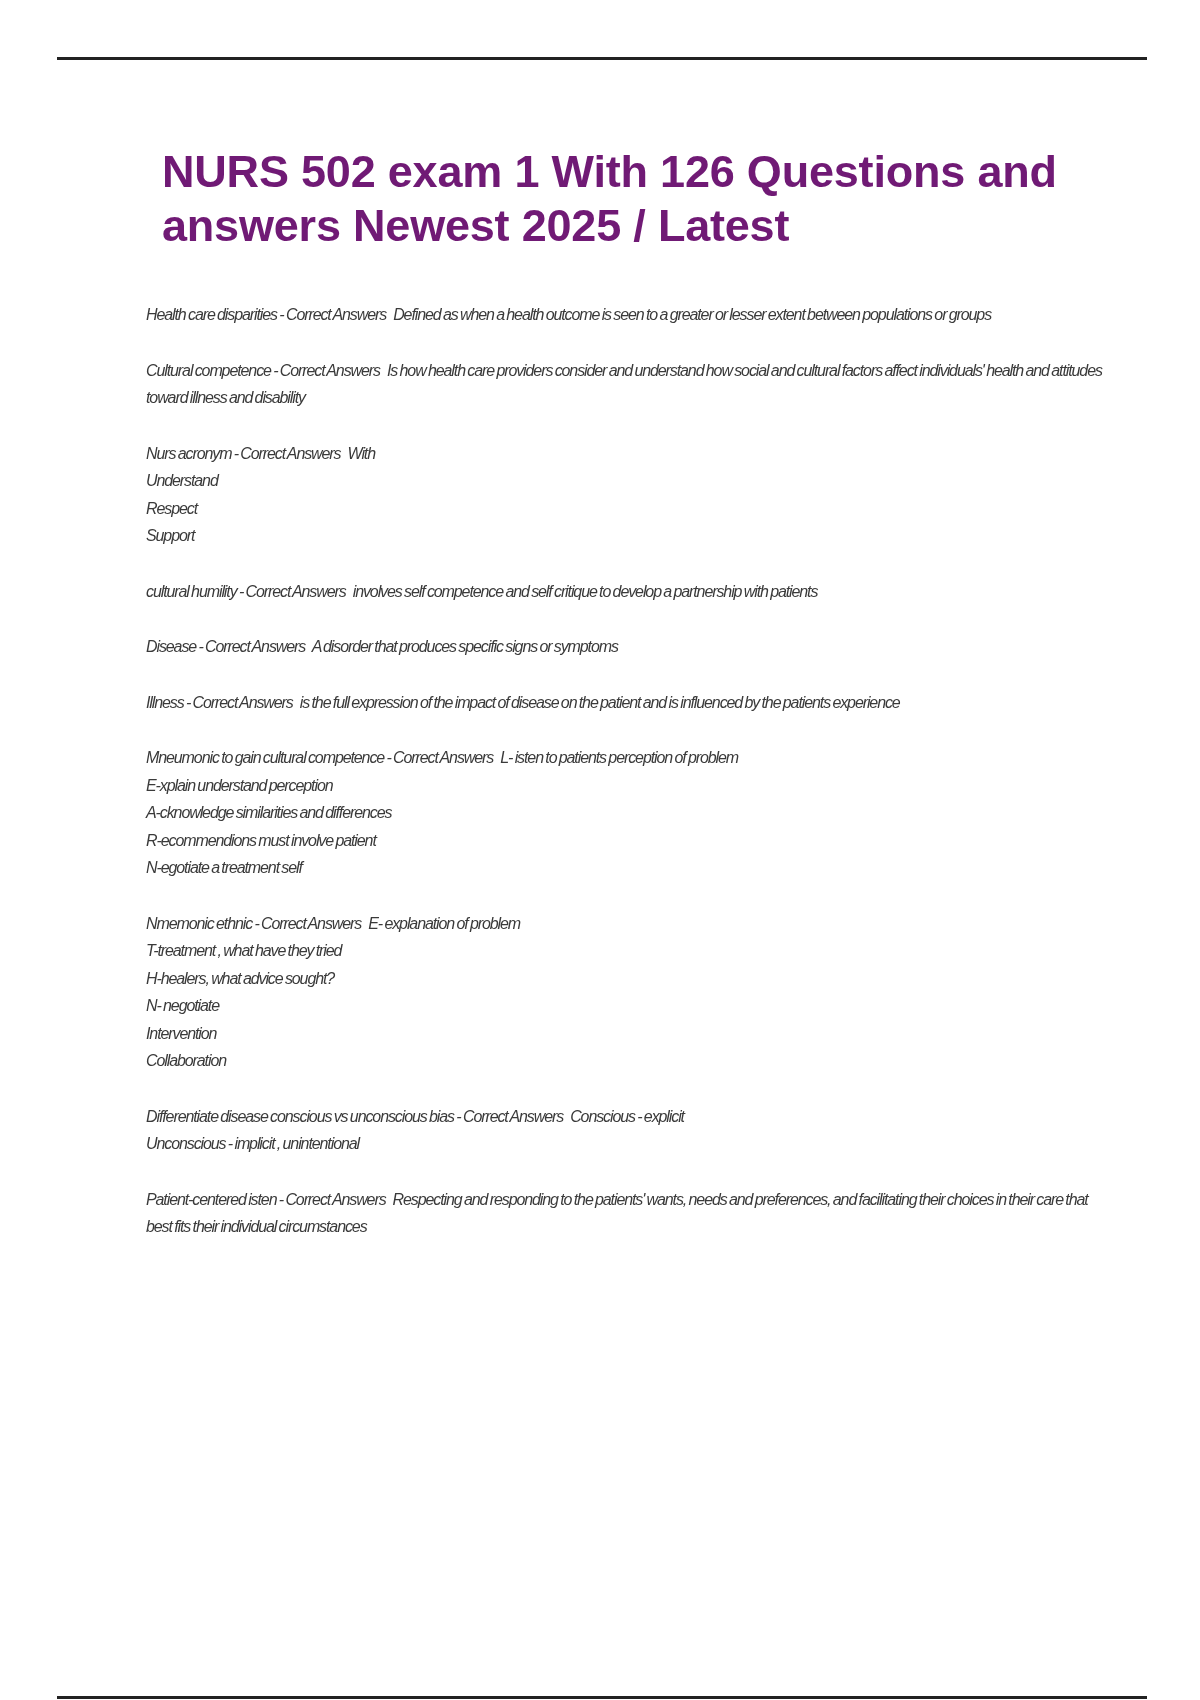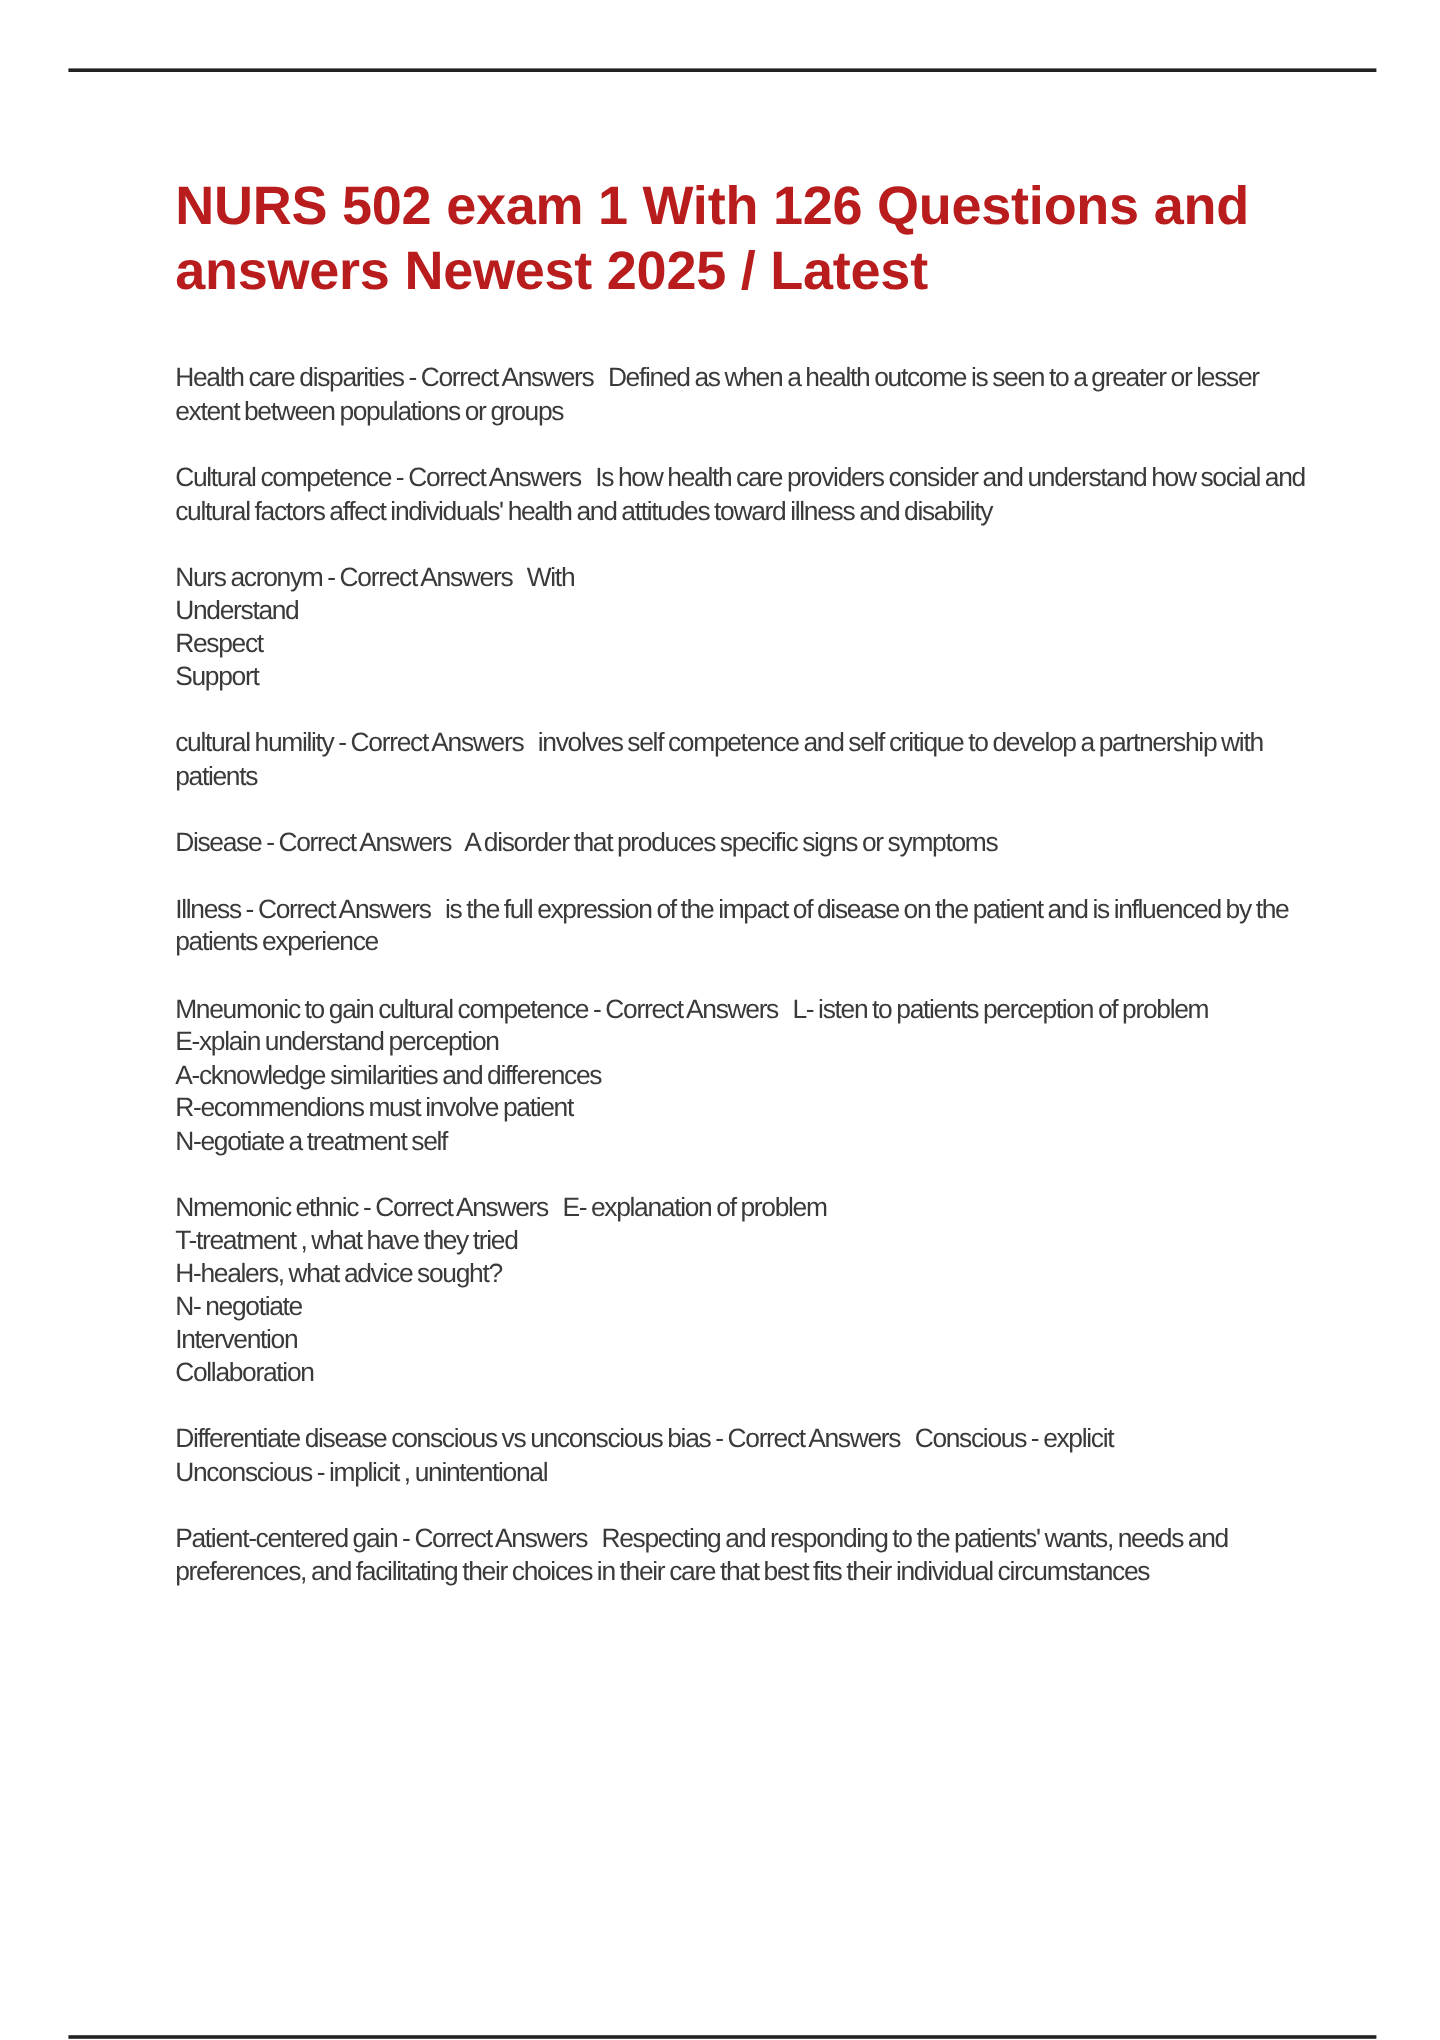--- a/index.html
+++ b/index.html
@@ -4,34 +4,35 @@
   <style>
     html, body { margin: 0; padding: 0; background: #ffffff; }
     body { width: 1200px; height: 1700px; position: relative; overflow: hidden; }
     .rule { position: absolute; left: 57px; width: 1090px; height: 3px; background: #222; }
     .rule.top { top: 57px; }
     .rule.bottom { top: 1696px; }
     .content { position: absolute; left: 146px; top: 145px; width: 960px; }
     .title {
       font-family: "Liberation Sans", sans-serif;
       font-weight: bold;
-      color: #b91c1c;
+      color: #701a75;
       font-size: 45px;
       line-height: 54px;
-      margin: 0 0 48px 0;
+      margin: 0 0 48px 16px;
       letter-spacing: -0.2px;
     }
     .qa {
       font-family: "Liberation Sans", sans-serif;
-      font-size: 22px;
+      font-size: 16px;
       line-height: 27.5px;
       color: #3a3a3a;
       letter-spacing: -1.1px;
       word-spacing: -1px;
       margin: 0 0 28px 0;
+      font-style: italic;
     }
     .qa .q { }
     .qa .sep { }
     .qa .ans-label { }
     .qa .line { display: block; }
   </style>
 </head>
 <body>
 
 <div class="rule top"></div>
@@ -74,18 +75,18 @@
         <span class="line">H-healers, what advice sought?</span>
         <span class="line">N- negotiate</span>
         <span class="line">Intervention</span>
         <span class="line">Collaboration</span>
       </p>
       <p class="qa">
         <span class="line"><span class="q">Differentiate disease conscious vs unconscious bias</span><span class="sep"> - </span><span class="ans-label">Correct Answers</span><span>&nbsp;&nbsp; </span><span>Conscious - explicit</span></span>
         <span class="line">Unconscious - implicit , unintentional</span>
       </p>
       <p class="qa">
-        <span class="line"><span class="q">Patient-centered gain</span><span class="sep"> - </span><span class="ans-label">Correct Answers</span><span>&nbsp;&nbsp; </span><span>Respecting and responding to the patients' wants, needs and preferences, and facilitating their choices in their care that best fits their individual circumstances</span></span>
+        <span class="line"><span class="q">Patient-centered isten</span><span class="sep"> - </span><span class="ans-label">Correct Answers</span><span>&nbsp;&nbsp; </span><span>Respecting and responding to the patients' wants, needs and preferences, and facilitating their choices in their care that best fits their individual circumstances</span></span>
       </p>
     </div>
 </div>
 
 <div class="rule bottom"></div>
 
 </body></html>

